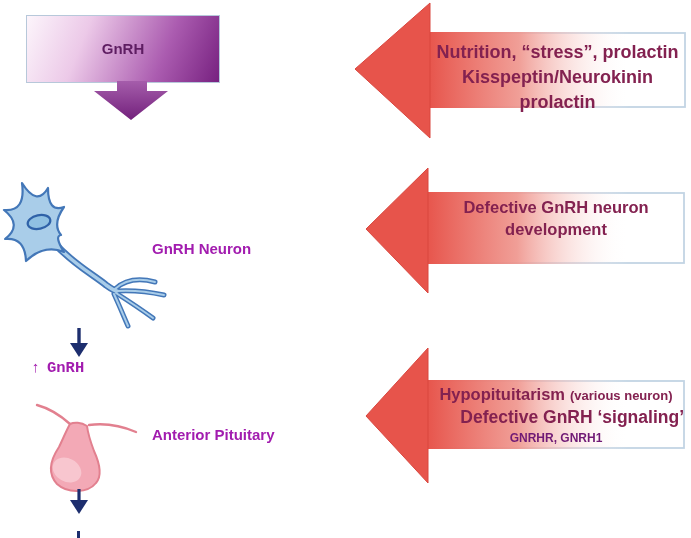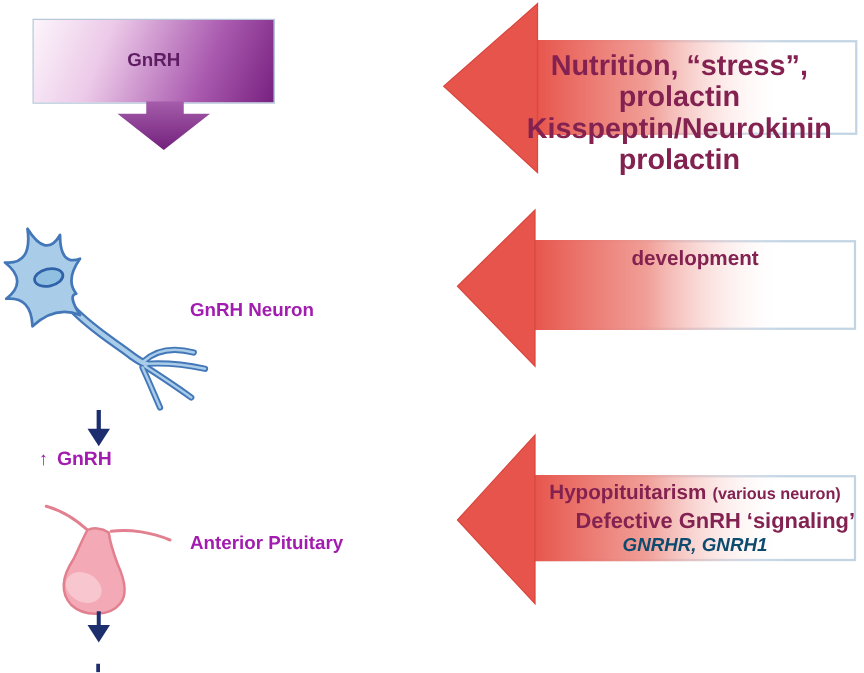--- a/index.html
+++ b/index.html
@@ -17,27 +17,27 @@
   }
 
   
   .navy{color:#a21caf;}
   .lbl-bold{font-size:15px;font-weight:bold;}
   .flow-lbl{font-size:15.5px;font-weight:600;white-space:nowrap;}
   .flow-lbl .up{font-size:15px;margin-right:7px;font-weight:400;}
 
   
   .atext{color:#832150;text-align:center;font-weight:600;}
-  .a1-text{left:416px;top:40px;width:255px;font-size:23px;line-height:25px;}
+  .a1-text{left:430px;top:40px;width:255px;font-size:18px;line-height:25px;}
   .a2-text{left:428px;top:196px;width:256px;font-size:16.5px;line-height:22px;}
   .a2-text .genes{font-size:13px;font-style:italic;line-height:19px;color:#a01d45;padding-top:1px;}
   .a3-text{left:428px;top:384px;width:256px;font-size:16.5px;line-height:21px;}
   .a3-text .l2{font-size:17.5px;line-height:22px;text-align:right;}
   .a3-text .suffix{font-size:13px;margin-left:5px;}
-  .a3-text .genes{font-size:15px;font-style:italic;line-height:20px;color:#0c4a6e;}
+  .a3-text .genes{font-size:12px;line-height:20px;color:#701a75;}
 
   .stub{left:77px;top:531px;width:3px;height:7px;background:#1d2e6e;}
 </style>
 </head>
 <body>
 
 <div id="stage">
 
   <div class="abs reg-box">
     <div>GnRH</div>
@@ -73,21 +73,21 @@
     <ellipse cx="37" cy="60" rx="11.5" ry="6.8" transform="rotate(-12 37 60)" fill="#8fc0e2" stroke="#2f62a8" stroke-width="2.2"></ellipse>
   </svg>
 
   <div class="abs navy lbl-bold" style="left:152px;top:240px;">GnRH Neuron</div>
 
   <svg class="abs" style="left:66px;top:326px;" width="26" height="32" viewBox="0 0 26 32">
     <line x1="13" y1="2" x2="13" y2="19" stroke="#1d2e6e" stroke-width="3.4"></line>
     <polygon points="4,17 22,17 13,31" fill="#1d2e6e"></polygon>
   </svg>
 
-  <div class="abs navy flow-lbl" style="left:31px;top:359px;"><span class="up">↑</span><span>GnRH</span></div>
+  <div class="abs navy flow-lbl" style="left:31px;top:359px;font-family:Liberation Mono, monospace;"><span class="up">↑</span><span>GnRH</span></div>
 
   <svg class="abs" style="left:30px;top:398px;" width="112" height="96" viewBox="0 0 112 96">
     <path d="M7,7 C18,10 30,17 40,26" fill="none" stroke="#e2808f" stroke-width="2.4" stroke-linecap="round"></path>
     <path d="M59,27 C74,25 92,28 106,34" fill="none" stroke="#e2808f" stroke-width="2.4" stroke-linecap="round"></path>
     <path d="M40,26 C36,33 33,41 29,49 C21,61 17,75 27,86 C38,96 58,95 66,85 C73,77 69,64 64,53 C61,45 58,36 57,28 C51,24 44,24 40,26 Z" fill="#f3a9b6" stroke="#e2808f" stroke-width="2"></path>
     <ellipse cx="37" cy="72" rx="15" ry="11.5" transform="rotate(28 37 72)" fill="#f8cbd4" opacity="0.85"></ellipse>
   </svg>
 
   <div class="abs navy lbl-bold" style="left:152px;top:426px;">Anterior Pituitary</div>
 
@@ -122,20 +122,21 @@
         <stop offset="0" stop-color="#e7554c" stop-opacity="1"></stop>
         <stop offset="0.35" stop-color="#ef968e" stop-opacity="0.92"></stop>
         <stop offset="0.78" stop-color="#ffffff" stop-opacity="0"></stop>
       </linearGradient>
     </defs>
     <rect x="78" y="35" width="256" height="70" fill="#ffffff" stroke="#c2d4e4" stroke-width="1.8"></rect>
     <rect x="77" y="34" width="258" height="72" fill="url(#f2)"></rect>
     <polygon points="16,71 78,10 78,135" fill="#e7544b" stroke="#d9473f" stroke-width="1"></polygon>
   </svg>
   <div class="abs atext a2-text">
+    <div>Defective GnRH neuron</div>
     <div>development</div>
   </div>
 
   <svg class="abs" style="left:350px;top:330px;" width="340" height="155" viewBox="0 0 340 155">
     <defs>
       <linearGradient id="f3" x1="0" y1="0" x2="1" y2="0">
         <stop offset="0" stop-color="#e7554c" stop-opacity="1"></stop>
         <stop offset="0.35" stop-color="#ef968e" stop-opacity="0.92"></stop>
         <stop offset="0.78" stop-color="#ffffff" stop-opacity="0"></stop>
       </linearGradient>

